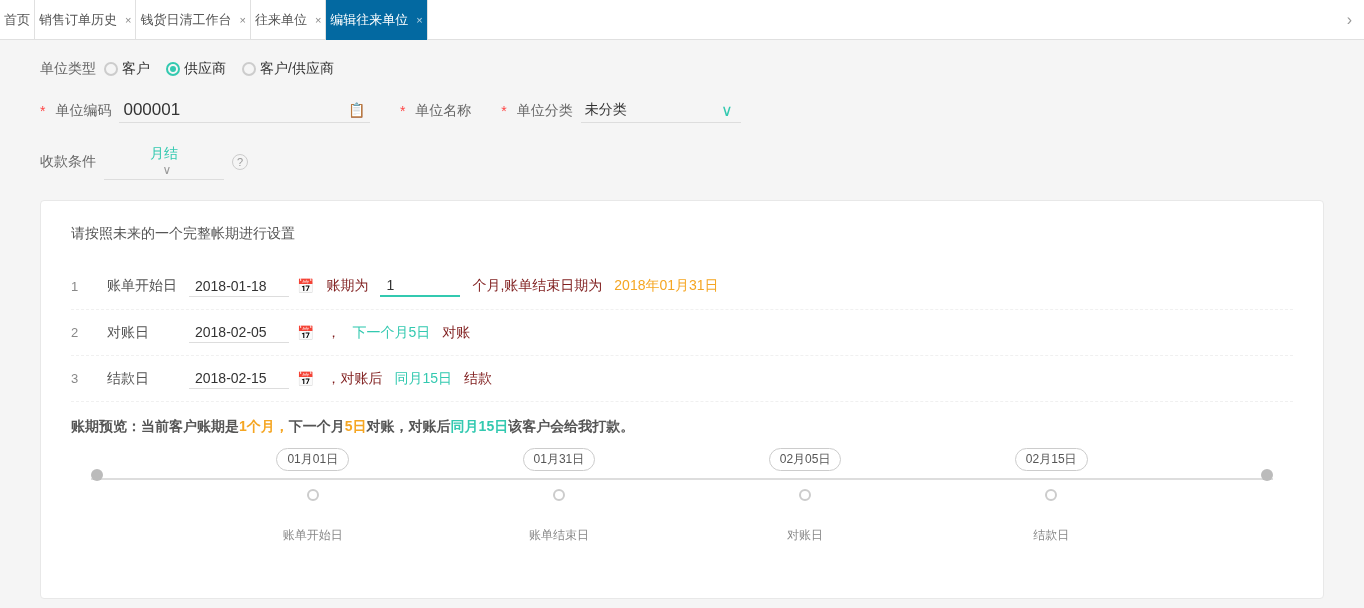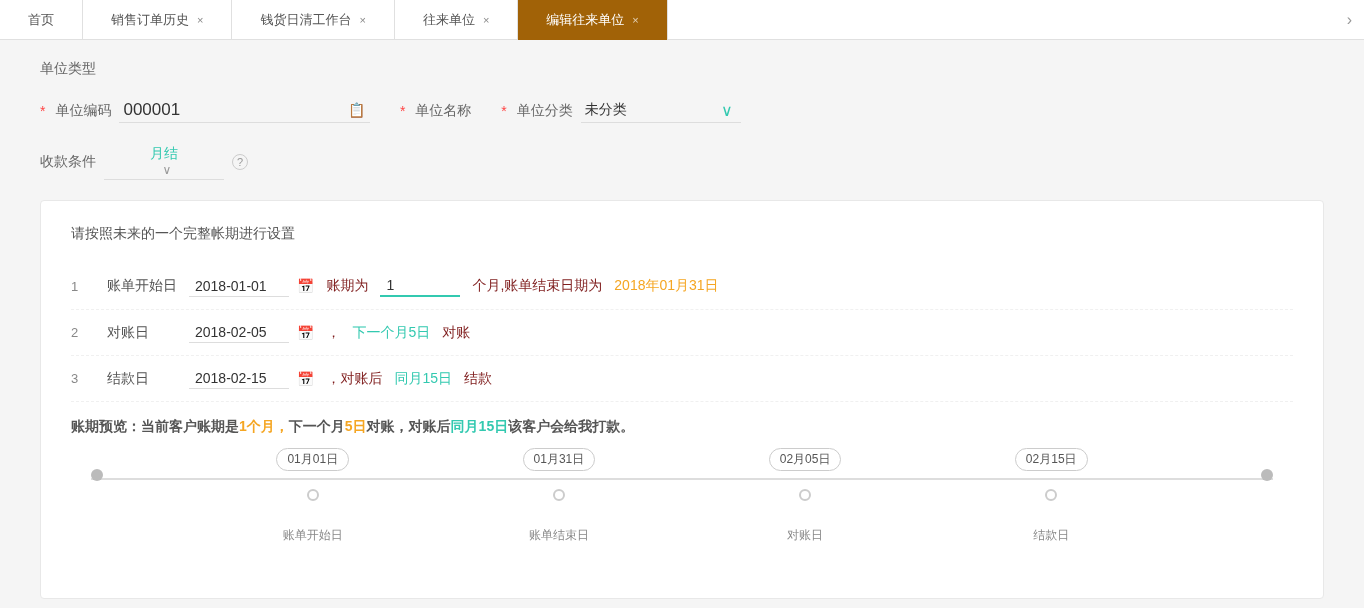--- a/index.html
+++ b/index.html
@@ -10,31 +10,31 @@
       display: flex;
       align-items: center;
       background: #fff;
       border-bottom: 1px solid #e0e0e0;
       height: 40px;
       padding: 0 0;
     }
     .tab {
       display: flex;
       align-items: center;
-      padding: 0 28px;
+      padding: 0 4px;
       height: 40px;
       cursor: pointer;
       border-right: 1px solid #e0e0e0;
       font-size: 13px;
       color: #555;
       white-space: nowrap;
       position: relative;
     }
     .tab.active {
-      background: #a16207;
+      background: #0369a1;
       color: #fff;
     }
     .tab .close-x {
       margin-left: 8px;
       font-size: 11px;
       opacity: 0.7;
     }
     .tab-more {
       margin-left: auto;
       padding: 0 12px;
@@ -362,20 +362,34 @@
     <span class="close-x">×</span>
   </div>
   <div class="tab-more">›</div>
 </div>
 
 <div class="page-content">
 
   <div class="form-row">
     <div class="form-group">
       <span class="form-label">单位类型</span>
+      <div class="radio-group">
+        <div class="radio-item">
+          <span class="radio-circle"></span>
+          <span>客户</span>
+        </div>
+        <div class="radio-item">
+          <span class="radio-circle checked"></span>
+          <span>供应商</span>
+        </div>
+        <div class="radio-item">
+          <span class="radio-circle"></span>
+          <span>客户/供应商</span>
+        </div>
+      </div>
     </div>
   </div>
 
   <div class="form-row">
     <div class="form-group">
       <span class="required-star">*</span>
       <span class="form-label">单位编码</span>
       <div class="input-with-icon">
         <input class="" type="text" style="min-width: 100px; border: none; outline: none; font-size: 17px; color: rgb(51, 51, 51); background: transparent;" value="000001">
         <span class="cal-icon">📋</span>
@@ -406,21 +420,21 @@
     </div>
   </div>
 
   <div class="setting-card">
     <div class="card-title">请按照未来的一个完整帐期进行设置</div>
 
     <div class="setting-row">
       <span class="row-num">1</span>
       <span class="row-type-label">账单开始日</span>
       <div class="date-input-wrap">
-        <span class="date-val">2018-01-01</span>
+        <span class="date-val">2018-01-18</span>
         <span class="cal-icon">📅</span>
       </div>
       <span class="row-desc">账期为</span>
       <input class="period-input" type="text" value="1" style="">
       <span class="row-desc">个月,账单结束日期为</span>
       <span class="highlight-orange">2018年01月31日</span>
     </div>
 
     <div class="setting-row">
       <span class="row-num">2</span>

